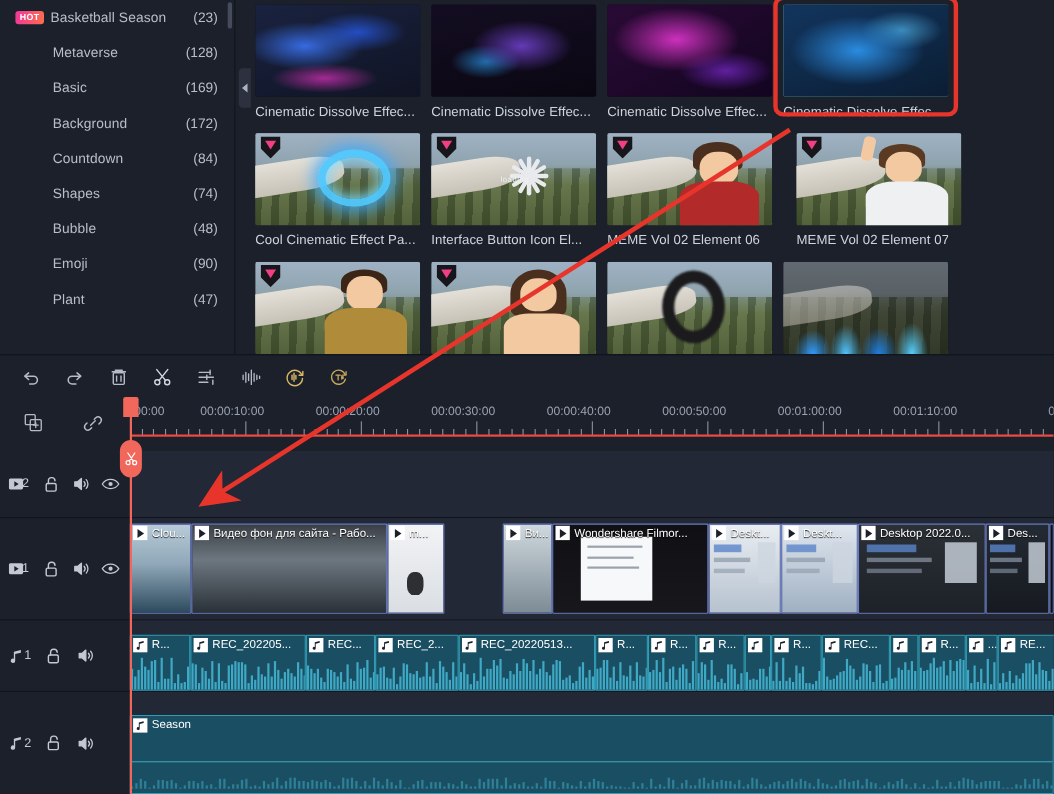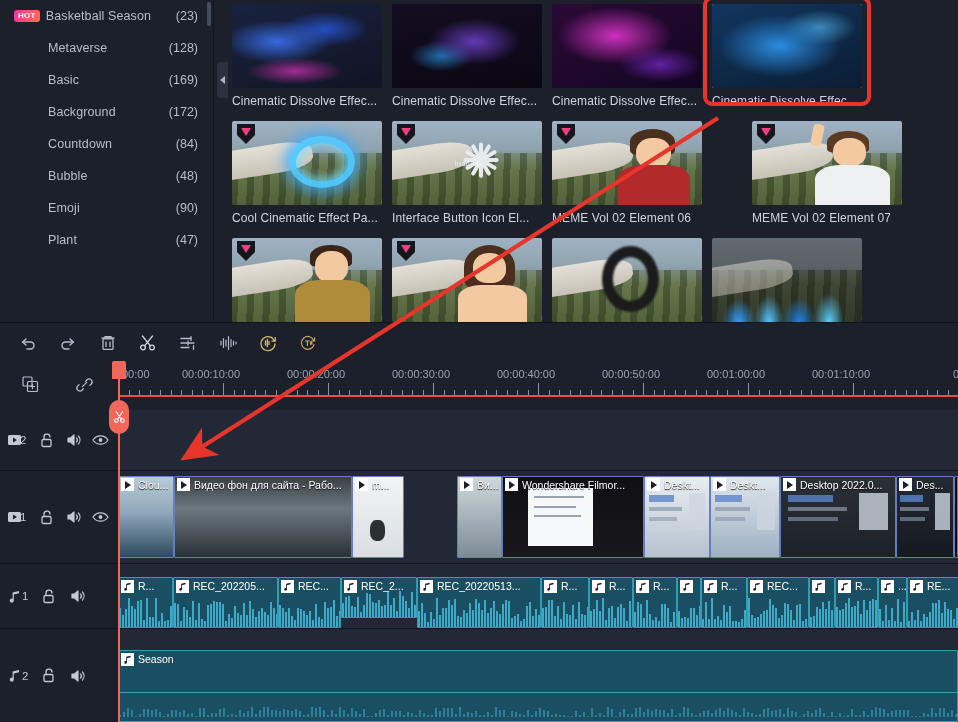--- a/index.html
+++ b/index.html
@@ -168,20 +168,24 @@
       </div>
       <div class="side-item">
         <span class="side-label">Background</span>
         <span class="side-count">(172)</span>
       </div>
       <div class="side-item">
         <span class="side-label">Countdown</span>
         <span class="side-count">(84)</span>
       </div>
       <div class="side-item">
+        <span class="side-label">Shapes</span>
+        <span class="side-count">(74)</span>
+      </div>
+      <div class="side-item">
         <span class="side-label">Bubble</span>
         <span class="side-count">(48)</span>
       </div>
       <div class="side-item">
         <span class="side-label">Emoji</span>
         <span class="side-count">(90)</span>
       </div>
       <div class="side-item">
         <span class="side-label">Plant</span>
         <span class="side-count">(47)</span>
@@ -266,21 +270,21 @@
           <div class="hair" style="left:52%;top:10%;width:30%;height:30%;background:#4a2f1e"></div>
           <div class="head" style="left:56%;top:20%;width:23%;height:36%"></div>
           <div class="shirt" style="left:44%;top:52%;width:48%;height:48%;background:#b22a2a"></div>
           <svg class="gem" viewBox="0 0 18 20">
               <path d="M0 0h18v11L9 20 0 11z" fill="#17171b"></path>
               <path d="M4 4h10l-5 8z" fill="#f03f86"></path>
             </svg>
         </div>
         <div class="thumb-label">MEME Vol 02 Element 06</div>
       </div>
-      <div class="cell" style="left:508px; top:121px;padding-left:12px;">
+      <div class="cell" style="left:480px; top:121px;padding-left:12px;">
         <div class="thumb">
           <div class="art art-field"></div>
             <div class="arm"></div>
           <div class="hair" style="left:50%;top:12%;width:28%;height:26%;background:#5a3a22"></div>
           <div class="head" style="left:54%;top:20%;width:22%;height:34%"></div>
           <div class="shirt" style="left:42%;top:52%;width:50%;height:48%;background:#eef0f2"></div>
           <div style="position:absolute;left:40%;top:4%;width:7%;height:26%;background:#f3c9a2;border-radius:4px;transform:rotate(12deg)"></div>
           <svg class="gem" viewBox="0 0 18 20">
               <path d="M0 0h18v11L9 20 0 11z" fill="#17171b"></path>
               <path d="M4 4h10l-5 8z" fill="#f03f86"></path>
@@ -808,21 +812,21 @@
               <i style="left:39px;height:9.9px"></i>
               <i style="left:42px;height:7.9px"></i>
               <i style="left:45px;height:25.4px"></i>
               <i style="left:48px;height:19.5px"></i>
               <i style="left:51px;height:19.8px"></i>
               <i style="left:54px;height:27.4px"></i>
               <i style="left:57px;height:11.0px"></i>
               <i style="left:60px;height:16.5px"></i>
             </div>
           </div>
-          <div class="aclip" style="left: 223px; width: 76px; top: 0px; height: 41px;">
+          <div class="aclip" style="left: 223px; width: 76px; top: 0px; height: 51px;">
             <div class="aclip-title">
               <span class="nic">
                 <svg width="9" height="9" viewBox="0 0 13 13" fill="#1b202b">
                   <path d="M11 1 4.6 2.6v6.2a2 2 0 1 0 1.2 1.8V4.6L11 3.3z"></path>
                 </svg>
               </span>
               <span class="atxt">REC_2...</span>
             </div>
             <div class="wave">
               <i style="left:0px;height:14.4px"></i>

